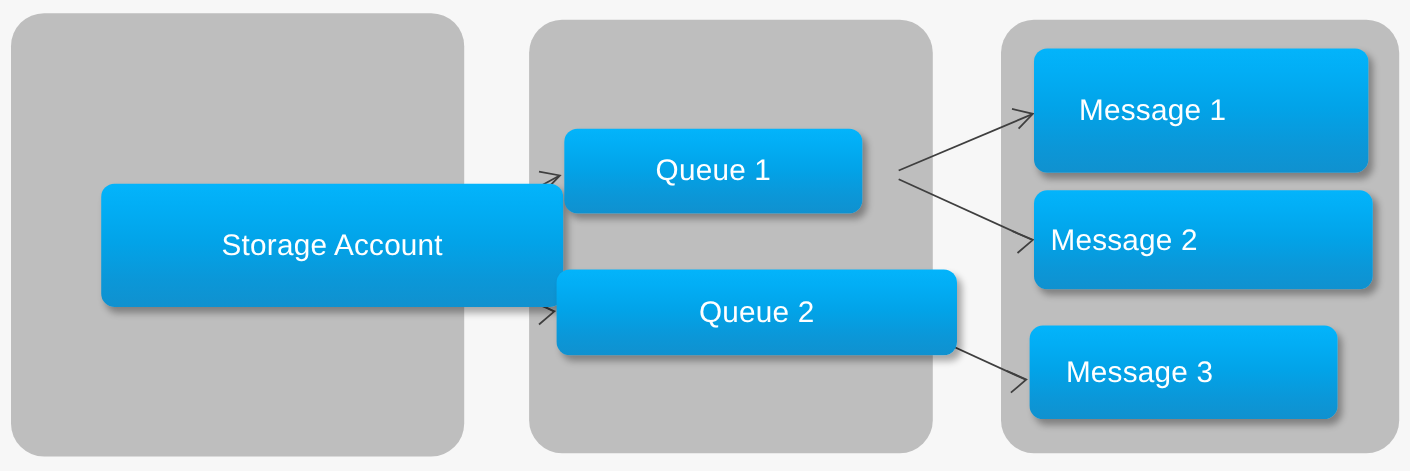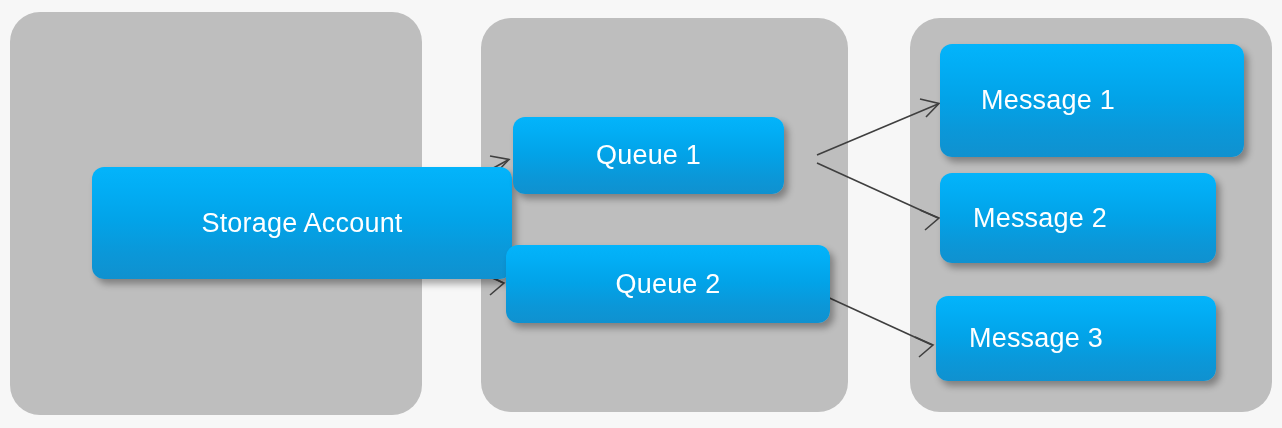--- a/index.html
+++ b/index.html
@@ -64,32 +64,32 @@
     margin-left: 48px;
   }
   .node.storage-account .node-label { font-size: 27px; }
 
   
   .node.queue1 {
     left: 513px; top: 117px; width: 271px; height: 77px;
     justify-content: center;
   }
   .node.queue2 {
-    left: 506px; top: 245px; width: 324px; height: 78px;
+    left: 506px; top: 245px; width: 364px; height: 78px;
     justify-content: center;
   }
 
   
   .node.msg1 {
     left: 940px; top: 44px; width: 304px; height: 113px;
     justify-content: flex-start; padding-left: 41px;
   }
   .node.msg2 {
-    left: 940px; top: 173px; width: 276px; height: 90px;
-    justify-content: flex-start; padding-left: 33px;
+    left: 940px; top: 173px; width: 308px; height: 90px;
+    justify-content: flex-start; padding-left: 15px;
   }
   .node.msg3 {
     left: 936px; top: 296px; width: 280px; height: 85px;
     justify-content: flex-start; padding-left: 33px;
   }
 
   
   #connectors {
     position: absolute;
     left: 0; top: 0;

